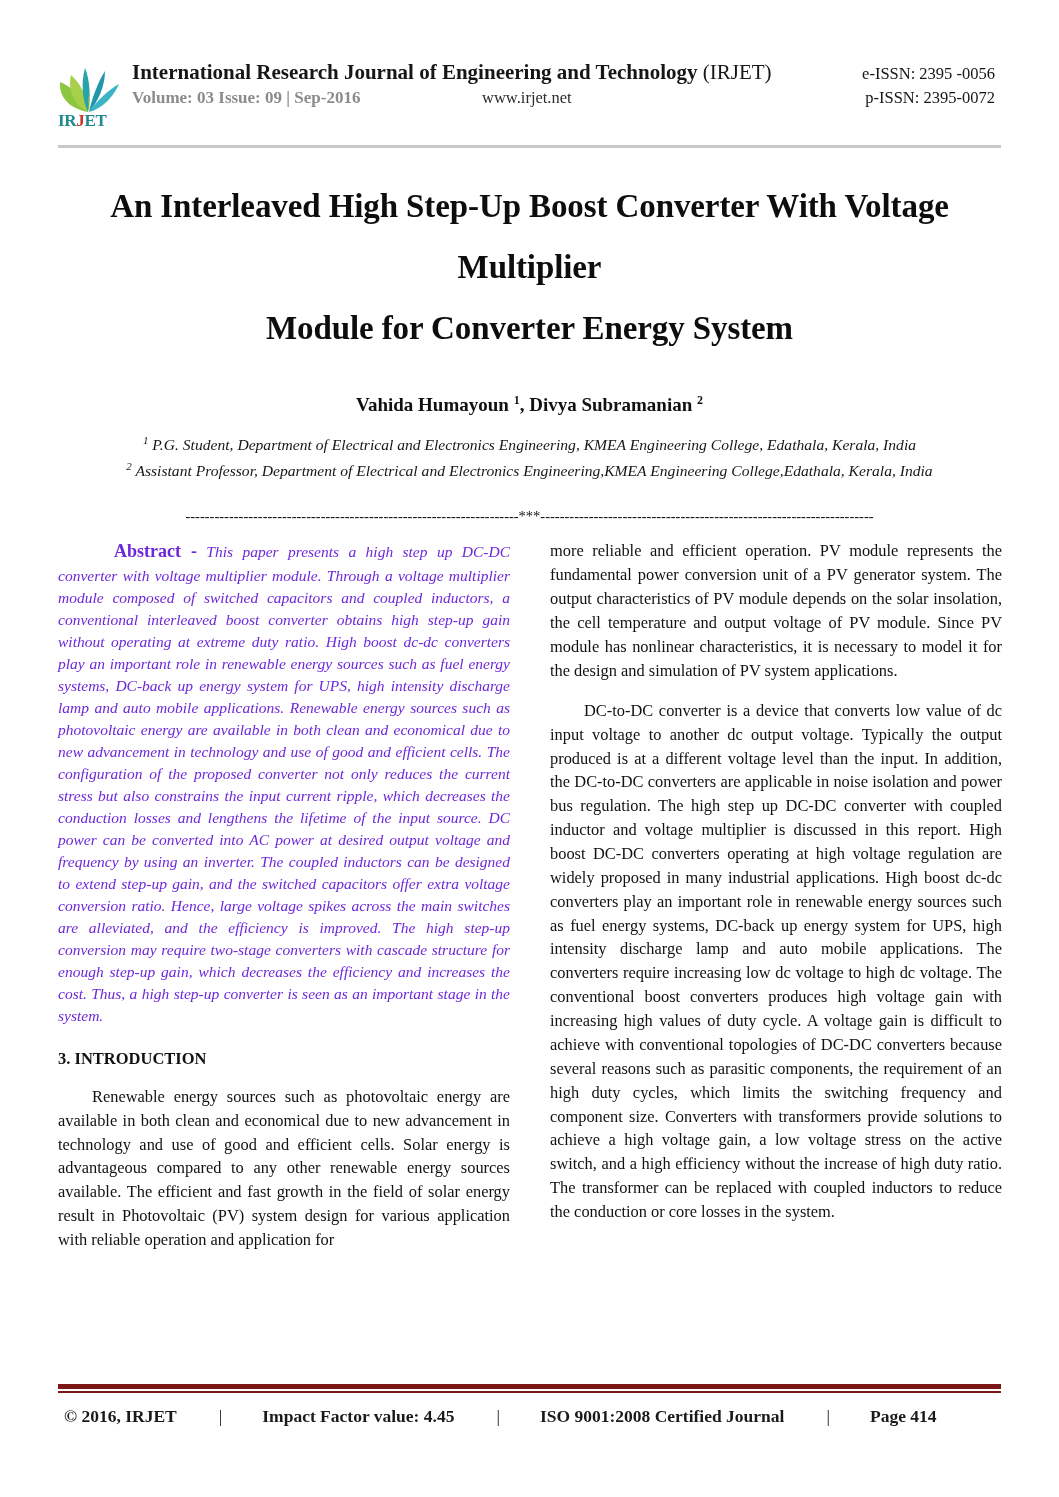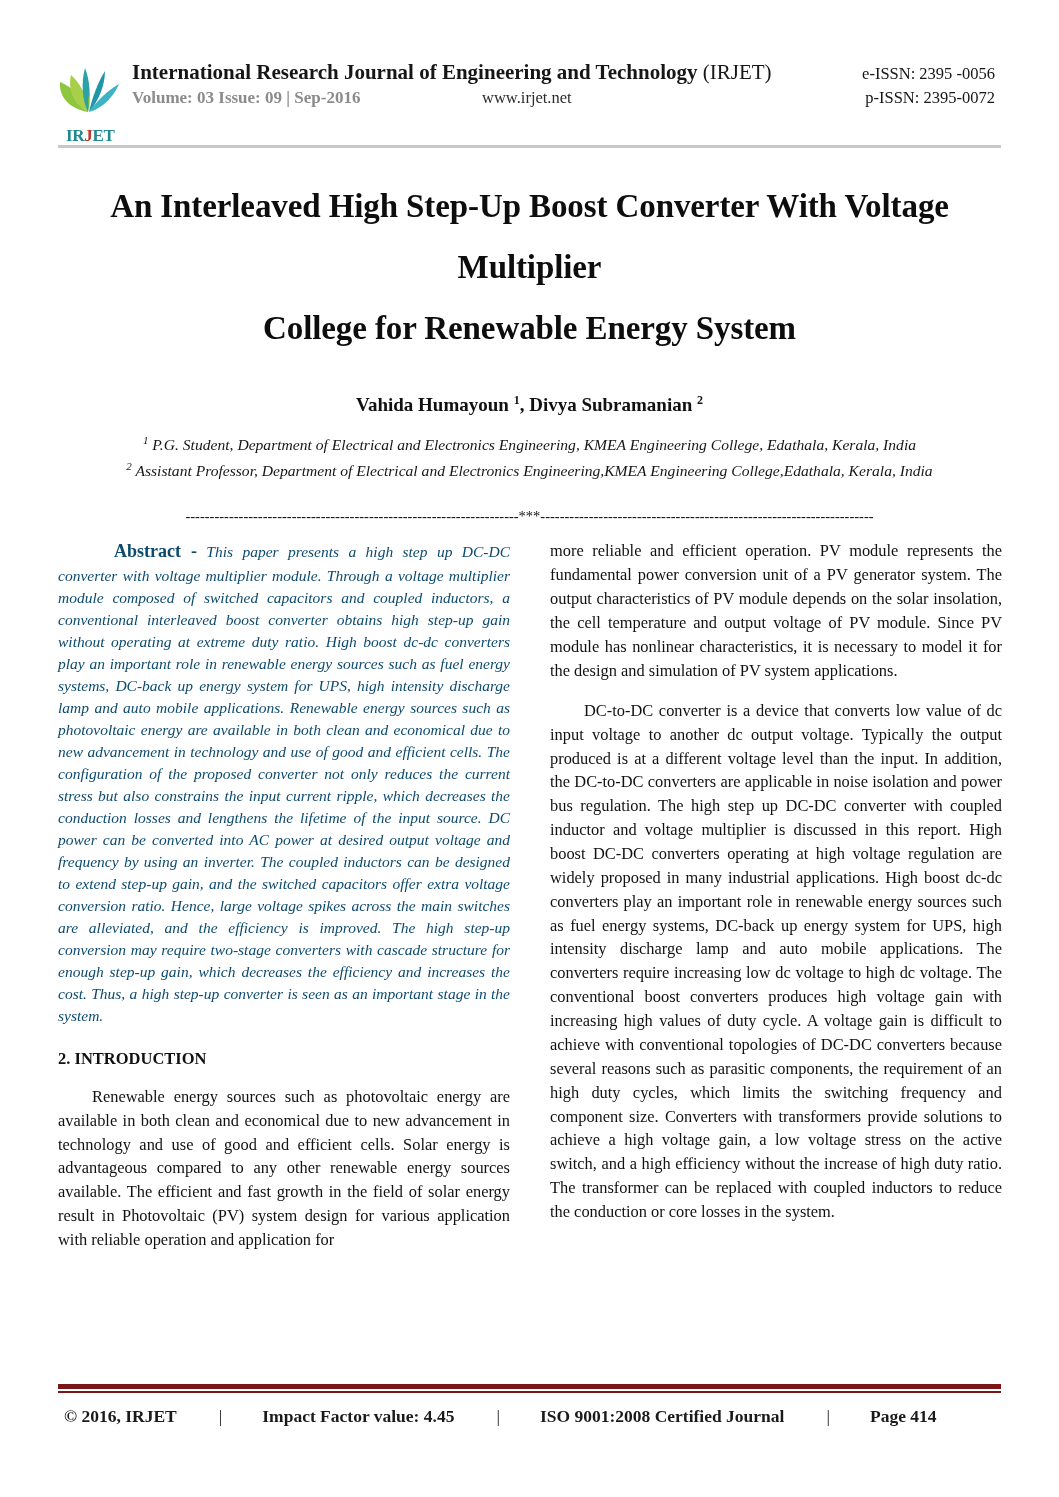--- a/index.html
+++ b/index.html
@@ -38,28 +38,27 @@
     flex: 0 0 68px;
     margin-top: 4px;
   }
   .logo-fan {
     position: relative;
     width: 64px;
     height: 50px;
   }
   .logo-word {
     position: absolute;
-    left: 8px;
+    left: 0px;
     top: 48px;
     font-family: "Liberation Serif", serif;
     font-weight: bold;
     font-size: 17px;
     letter-spacing: -0.3px;
     line-height: 1;
-    margin-top: 15px;
   }
   .lw-teal { color: #1f8a8f; }
   .lw-red { color: #c0392b; }
 
   .head-text {
     flex: 1 1 auto;
     padding-left: 6px;
   }
   .head-row1 {
     display: flex;
@@ -179,21 +178,21 @@
     width: 452px;
     flex: 0 0 452px;
   }
 
   .abstract-p {
     font-family: "Liberation Serif", serif;
     font-style: italic;
     font-size: 15.5px;
     line-height: 1.42;
     text-align: justify;
-    color: #0c4a6e;
+    color: #6d28d9;
     margin: 0;
   }
   .abstract-p .abs-label {
     font-style: normal;
     font-weight: bold;
     font-size: 18px;
     padding-left: 56px;
   }
 
   .keywords {
@@ -297,39 +296,39 @@
         <div class="site-url">www.irjet.net</div>
         <div class="issn2">p-ISSN: 2395-0072</div>
       </div>
     </div>
   </div>
 
   <div class="header-rule"></div>
 
   <div class="paper-title">
     <div>An Interleaved High Step-Up Boost Converter With Voltage Multiplier</div>
-    <div>College for Renewable Energy System</div>
+    <div>Module for Converter Energy System</div>
   </div>
 
   <div class="authors"><span>Vahida Humayoun</span> <sup>1</sup><span>, </span><span>Divya Subramanian</span> <sup>2</sup></div>
 
   <div class="affiliations">
     <div class="aff-line"><sup>1</sup><span> P.G. Student, Department of Electrical and Electronics Engineering, KMEA Engineering College, Edathala, Kerala, India</span></div>
     <div class="aff-line"><sup>2</sup><span> Assistant Professor, Department of Electrical and Electronics Engineering,KMEA Engineering College,Edathala, Kerala, India</span></div>
   </div>
 
   <div class="star-divider">---------------------------------------------------------------------***---------------------------------------------------------------------</div>
 
   <div class="columns">
 
     <div class="col">
       <p class="abstract-p"><span class="abs-label">Abstract -</span><span> This paper presents a high step up DC-DC converter with voltage multiplier module. Through a voltage multiplier module composed of switched capacitors and coupled inductors, a conventional interleaved boost converter obtains high step-up gain without operating at extreme duty ratio. High boost dc-dc converters play an important role in renewable energy sources such as fuel energy systems, DC-back up energy system for UPS, high intensity discharge lamp and auto mobile applications. Renewable energy sources such as photovoltaic energy are available in both clean and economical due to new advancement in technology and use of good and efficient cells. The configuration of the proposed converter not only reduces the current stress but also constrains the input current ripple, which decreases the conduction losses and lengthens the lifetime of the input source. DC power can be converted into AC power at desired output voltage and frequency by using an inverter. The coupled inductors can be designed to extend step-up gain, and the switched capacitors offer extra voltage conversion ratio. Hence, large voltage spikes across the main switches are alleviated, and the efficiency is improved. The high step-up conversion may require two-stage converters with cascade structure for enough step-up gain, which decreases the efficiency and increases the cost. Thus, a high step-up converter is seen as an important stage in the system.</span></p>
 
 
-      <div class="section-head">2. INTRODUCTION</div>
+      <div class="section-head">3. INTRODUCTION</div>
 
       <p class="body-p">Renewable energy sources such as photovoltaic energy are available in both clean and economical due to new advancement in technology and use of good and efficient cells. Solar energy is advantageous compared to any other renewable energy sources available. The efficient and fast growth in the field of solar energy result in Photovoltaic (PV) system design for various application with reliable operation and application for</p>
     </div>
 
     <div class="col">
       <p class="body-p first-right">more reliable and efficient operation. PV module represents the fundamental power conversion unit of a PV generator system. The output characteristics of PV module depends on the solar insolation, the cell temperature and output voltage of PV module. Since PV module has nonlinear characteristics, it is necessary to model it for the design and simulation of PV system applications.</p>
       <p class="body-p">DC-to-DC converter is a device that converts low value of dc input voltage to another dc output voltage. Typically the output produced is at a different voltage level than the input. In addition, the DC-to-DC converters are applicable in noise isolation and power bus regulation. The high step up DC-DC converter with coupled inductor and voltage multiplier is discussed in this report. High boost DC-DC converters operating at high voltage regulation are widely proposed in many industrial applications. High boost dc-dc converters play an important role in renewable energy sources such as fuel energy systems, DC-back up energy system for UPS, high intensity discharge lamp and auto mobile applications. The converters require increasing low dc voltage to high dc voltage. The conventional boost converters produces high voltage gain with increasing high values of duty cycle. A voltage gain is difficult to achieve with conventional topologies of DC-DC converters because several reasons such as parasitic components, the requirement of an high duty cycles, which limits the switching frequency and component size. Converters with transformers provide solutions to achieve a high voltage gain, a low voltage stress on the active switch, and a high efficiency without the increase of high duty ratio. The transformer can be replaced with coupled inductors to reduce the conduction or core losses in the system.</p>
     </div>
 
   </div>

